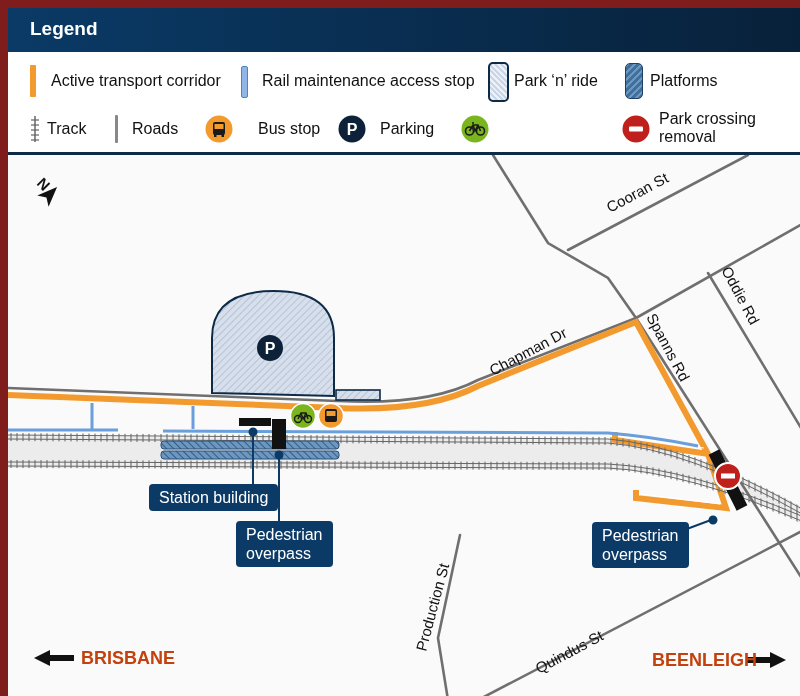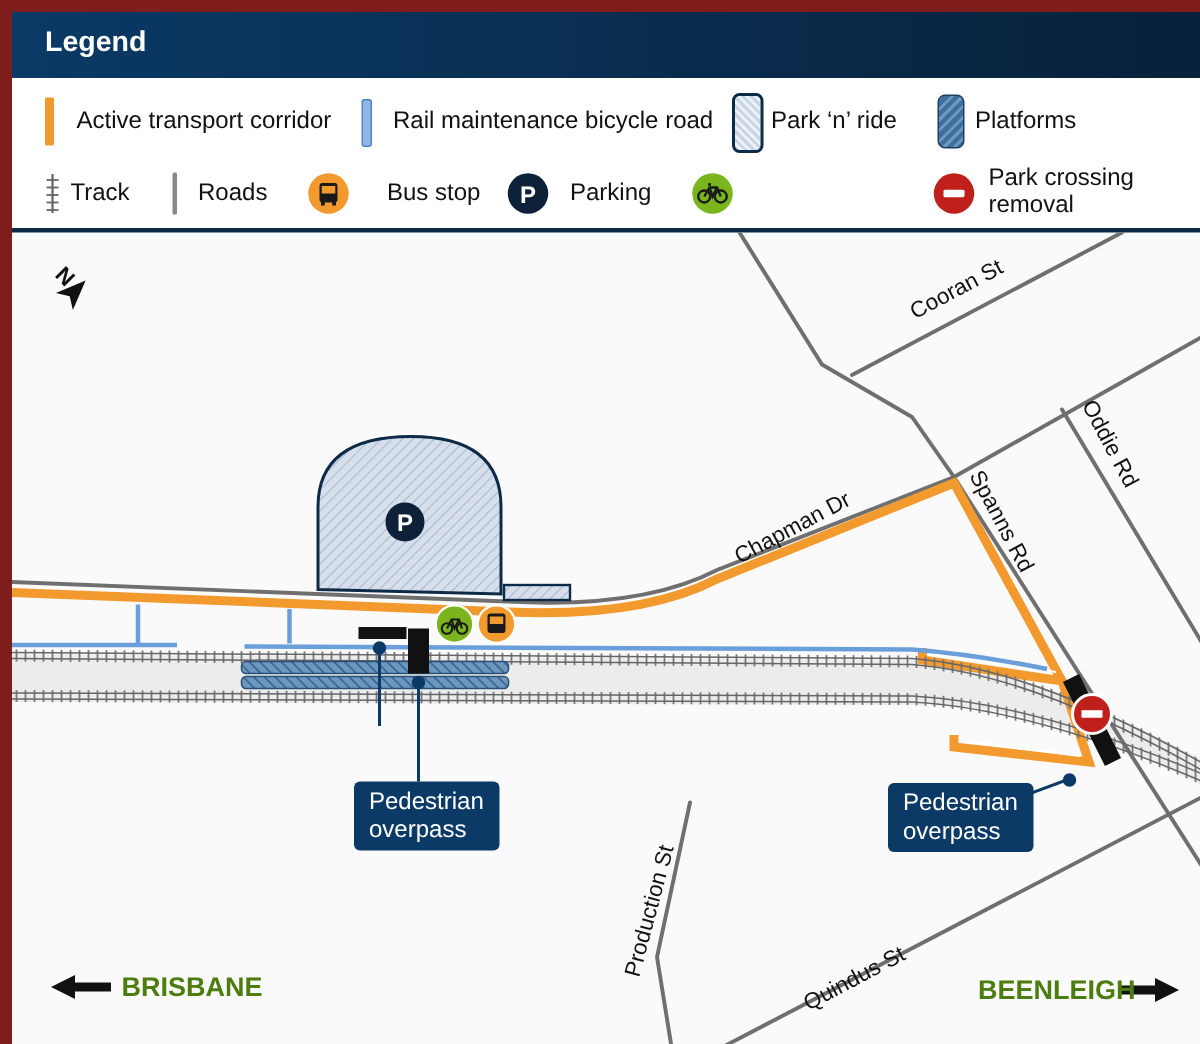--- a/index.html
+++ b/index.html
@@ -5,39 +5,39 @@
   html,body{margin:0;padding:0;background:#fff;}
   body{width:800px;height:696px;position:relative;overflow:hidden;font-family:"Liberation Sans",sans-serif;}
   .frame{position:absolute;left:0;top:0;width:796px;height:692px;border:8px solid #7f1d1d;background:#fafafa;padding-left:45px;}
   .legend-head{position:absolute;left:0;top:0;width:796px;height:44px;background:linear-gradient(90deg,#0a3a66,#08213a);}
   .legend-title{position:absolute;left:22px;top:10px;color:#fff;font-weight:bold;font-size:19px;}
   .legend-body{position:absolute;left:0;top:44px;width:796px;height:100px;background:#fff;border-bottom:3px solid #0d2a47;}
   .lg{position:absolute;font-size:16px;color:#111;line-height:18px;}
   .sw{position:absolute;}
   .map{position:absolute;left:0;top:147px;width:796px;height:545px;}
   .callout{position:absolute;background:#0b3a66;color:#fff;font-size:16px;line-height:19px;padding:4px 10px;border-radius:4px;}
-  .dir{position:absolute;font-weight:bold;font-size:18px;color:#4d7c0f;}
+  .dir{position:absolute;font-weight:bold;font-size:18px;color:#c2410c;}
   .street{font-family:"Liberation Sans",sans-serif;font-size:15px;fill:#111;}
 </style>
 </head>
 <body>
 
 <div class="frame">
 
   <div class="legend-head">
     <span class="legend-title">Legend</span>
   </div>
 
   <div class="legend-body">
 
     <div class="sw" style="left:22px;top:13px;width:6px;height:32px;background:#f29a2e;border-radius:1px;"></div>
     <span class="lg" style="left:43px;top:20px;">Active transport corridor</span>
 
     <div class="sw" style="left:233px;top:14px;width:5px;height:30px;background:#8fb6e6;border:1px solid #4b83c4;border-radius:2px;"></div>
-    <span class="lg" style="left:254px;top:20px;">Rail maintenance bicycle road</span>
+    <span class="lg" style="left:254px;top:20px;">Rail maintenance access stop</span>
 
     <div class="sw" style="left:480px;top:10px;width:17px;height:36px;border:2px solid #0d2a47;border-radius:5px;background:repeating-linear-gradient(45deg,#c9d6e6 0 2px,#eef2f8 2px 4px);"></div>
     <span class="lg" style="left:506px;top:20px;">Park ‘n’ ride</span>
 
     <div class="sw" style="left:617px;top:11px;width:16px;height:34px;border:1px solid #1d3f63;border-radius:5px;background:repeating-linear-gradient(-45deg,#3f6f9c 0 3px,#6d97bf 3px 5px);"></div>
     <span class="lg" style="left:642px;top:20px;">Platforms</span>
 
     <svg class="sw" style="left:22px;top:64px;" width="10" height="26">
       <line x1="5" y1="0" x2="5" y2="26" stroke="#666" stroke-width="1.5"></line>
       <g stroke="#666" stroke-width="1.2">
@@ -185,20 +185,21 @@
       <text class="street" x="713" y="262" transform="rotate(62 713 262)">Oddie Rd</text>
       <text class="street" x="485" y="368" transform="rotate(-28 485 368)">Chapman Dr</text>
       <text class="street" x="638" y="309" transform="rotate(62 638 309)">Spanns Rd</text>
       <text class="street" x="418" y="644" transform="rotate(-75 418 644)">Production St</text>
       <text class="street" x="531" y="666" transform="rotate(-28 531 666)">Quindus St</text>
 
       <path d="M26 650 L42 642 L42 647 L66 647 L66 653 L42 653 L42 658 Z" fill="#111"></path>
       <path d="M778 652 L762 644 L762 649 L738 649 L738 655 L762 655 L762 660 Z" fill="#111"></path>
     </svg>
 
+    <div class="callout" style="left:141px;top:329px;">Station building</div>
     <div class="callout" style="left:228px;top:366px;">
       <div>Pedestrian</div>
       <div>overpass</div>
     </div>
     <div class="callout" style="left:584px;top:367px;">
       <div>Pedestrian</div>
       <div>overpass</div>
     </div>
 
     <span class="dir" style="left:73px;top:493px;">BRISBANE</span>

